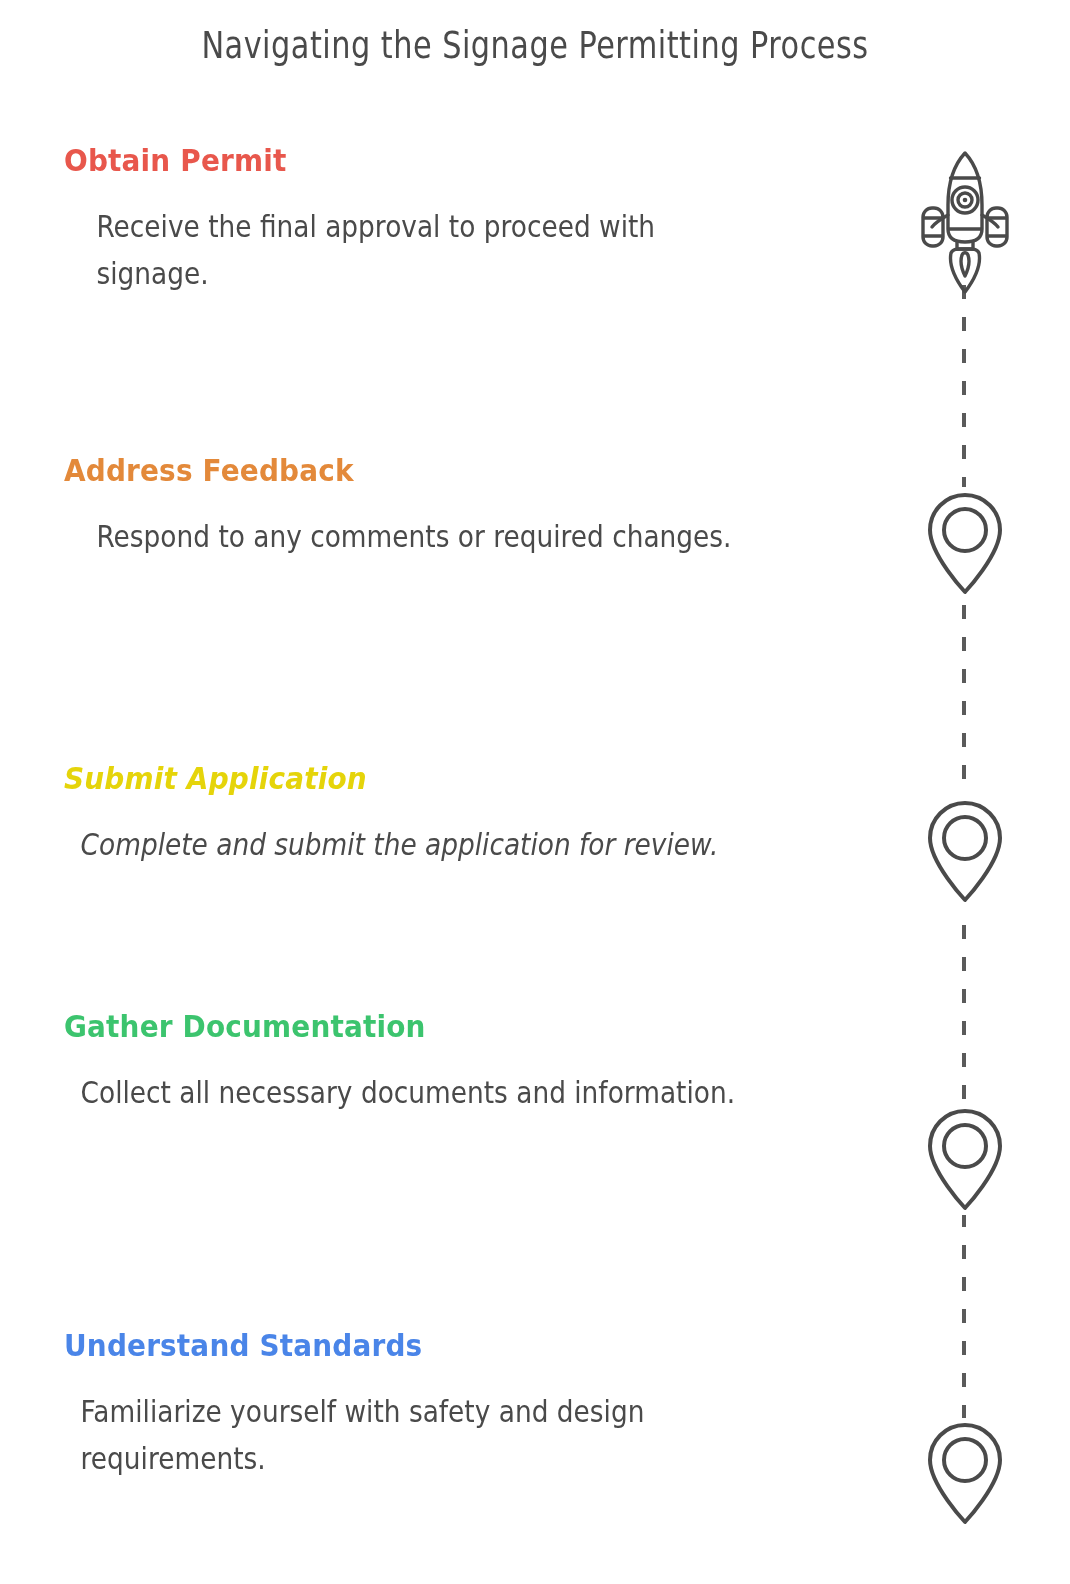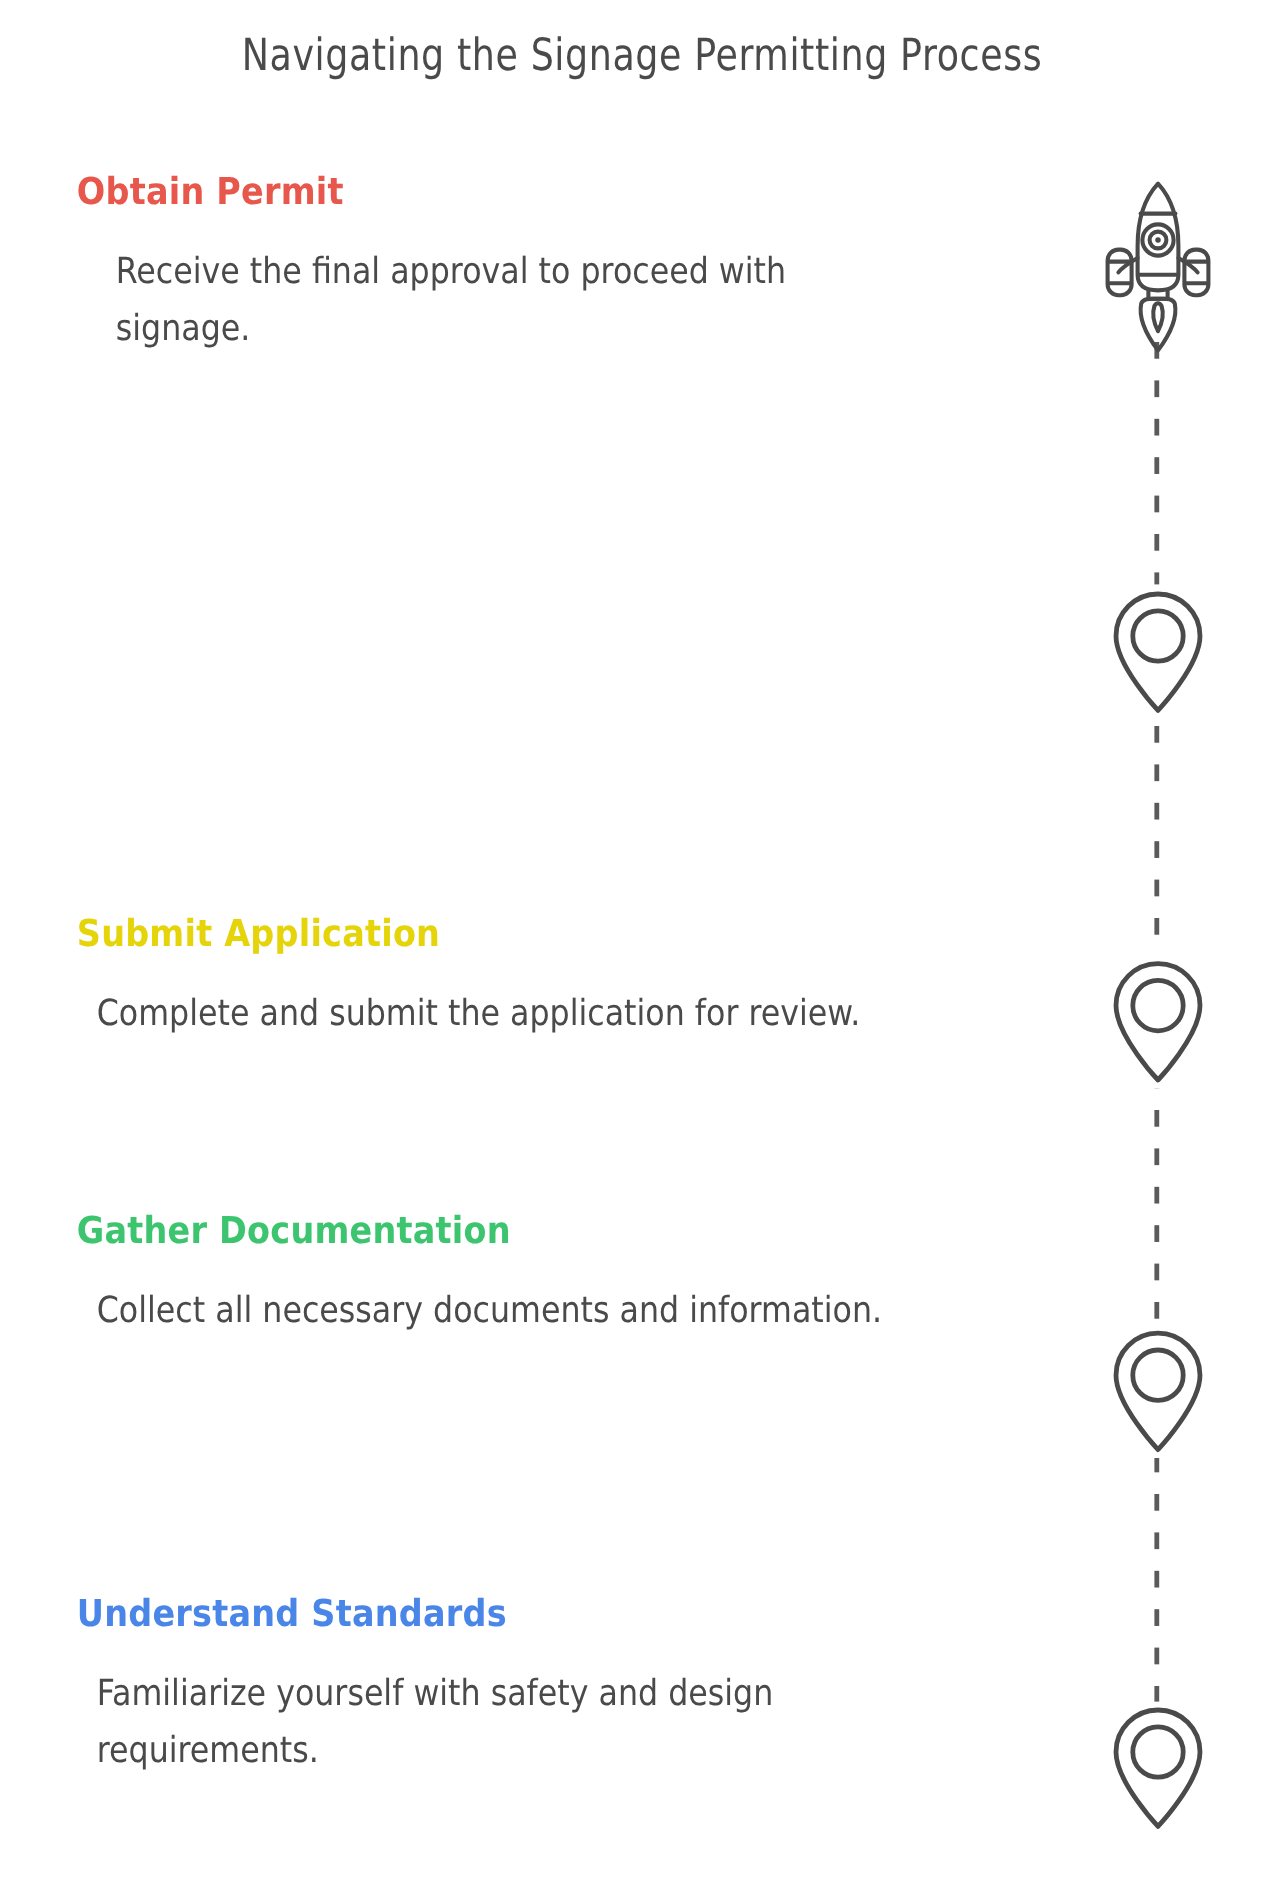--- a/index.html
+++ b/index.html
@@ -89,21 +89,21 @@
   
   .step {
     position: absolute;
     left: 0;
     width: 780px;
     text-align: left;
     margin-left: 25px;
   }
   .step-1 { top: 142px; }
   .step-2 { top: 452px; }
-  .step-3 { top: 760px; }
+  .step-3 { top: 760px; font-style: italic; }
   .step-4 { top: 1008px; }
   .step-5 { top: 1327px; }
 
   .step-title {
     font-family: "DejaVu Sans", sans-serif;
     font-size: 31px;
     font-weight: 700;
     letter-spacing: 0.2px;
     transform: scaleX(0.9);
     transform-origin: 50% 50%;
@@ -137,20 +137,24 @@
   <div class="rail-mask m1"></div>
   <div class="rail-mask m2"></div>
   <div class="rail-mask m3"></div>
   <div class="rail-mask m4"></div>
 
   <div class="step step-1">
     <div class="step-title" style="color: rgb(232, 87, 76);">Obtain Permit</div>
     <div class="step-desc" style="color: rgb(74, 74, 74);">Receive the final approval to proceed with signage.</div>
   </div>
 
+  <div class="step step-2">
+    <div class="step-title" style="color: rgb(227, 137, 58);">Address Feedback</div>
+    <div class="step-desc" style="color: rgb(74, 74, 74);">Respond to any comments or required changes.</div>
+  </div>
 
   <div class="step step-3">
     <div class="step-title" style="color: rgb(229, 212, 10);">Submit Application</div>
     <div class="step-desc" style="color: rgb(74, 74, 74);">Complete and submit the application for review.</div>
   </div>
 
   <div class="step step-4">
     <div class="step-title" style="color: rgb(60, 196, 110);">Gather Documentation</div>
     <div class="step-desc" style="color: rgb(74, 74, 74);">Collect all necessary documents and information.</div>
   </div>

